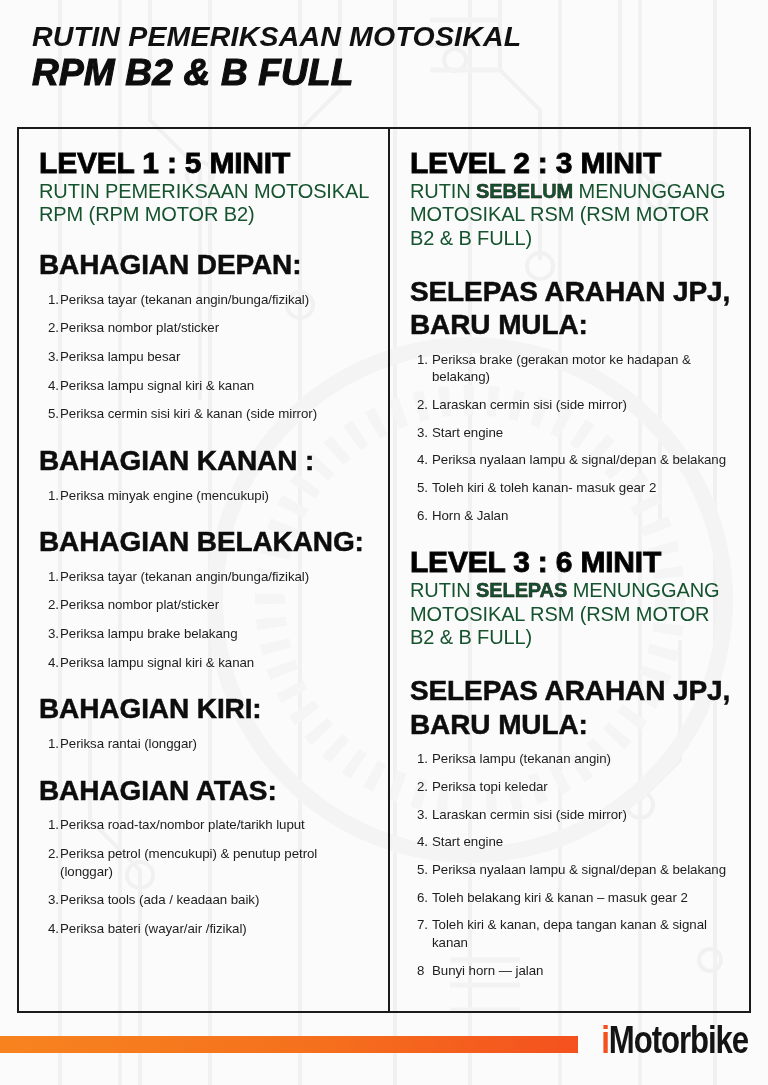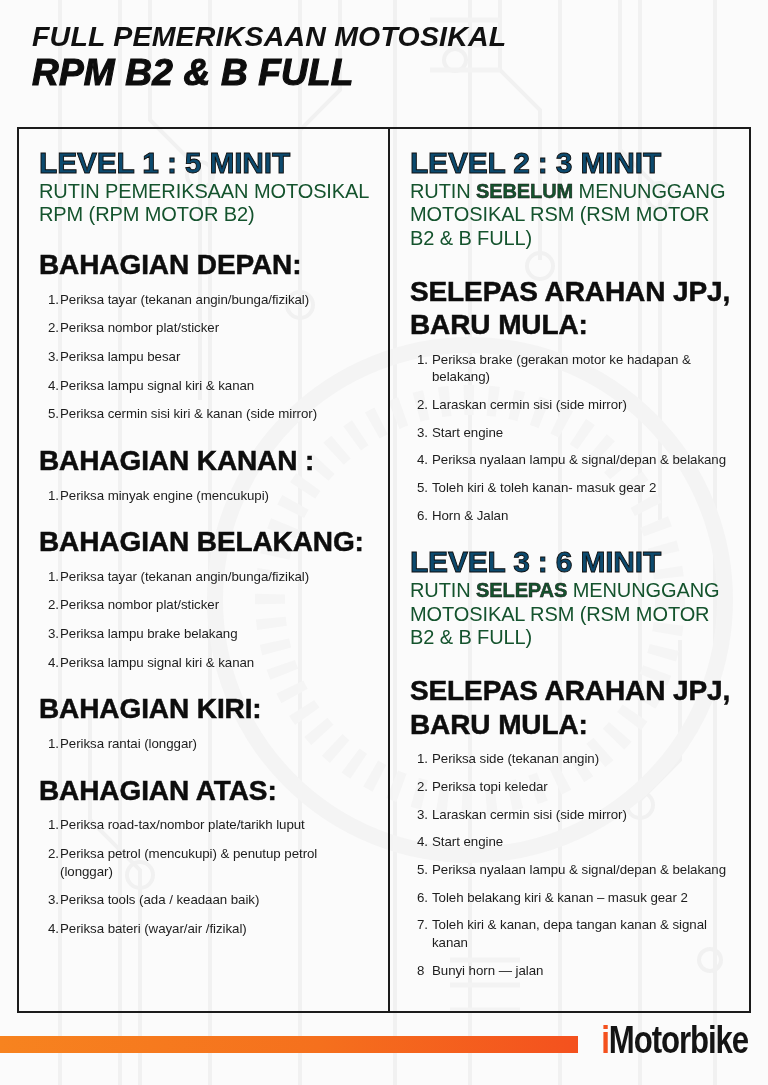--- a/index.html
+++ b/index.html
@@ -78,21 +78,21 @@
   .col-right {
     width: 361px;
   }
 
   
   .level-heading {
     font-size: 30px;
     font-weight: bold;
     letter-spacing: -0.2px;
     line-height: 1.06;
-    color: #0c4a6e;
+    color: #000000;
     -webkit-text-stroke: 0.9px #0d0d0d;
     margin: 0 0 1px 0;
     white-space: nowrap;
   }
   .level-sub {
     font-size: 20px;
     font-weight: 500;
     line-height: 1.18;
     color: #14532d;
     margin: 0 0 0 0;
@@ -208,21 +208,21 @@
     <g stroke="#f3f3f3" stroke-width="5" fill="none">
       <path d="M430 20 H500 M430 45 H500 M430 70 H500"></path>
       <path d="M450 960 H520 M450 985 H520 M450 1010 H520"></path>
     </g>
     <circle class="wm-ring" cx="470" cy="600" r="255" fill="none" stroke="#f4f4f4" stroke-width="16"></circle>
     <circle cx="470" cy="600" r="200" fill="none" stroke="#f5f5f5" stroke-width="30" stroke-dasharray="10 14"></circle>
   </svg>
 </div>
 
 <div class="header">
-  <div class="title-line1">FULL PEMERIKSAAN MOTOSIKAL</div>
+  <div class="title-line1">RUTIN PEMERIKSAAN MOTOSIKAL</div>
   <div class="title-line2">RPM B2 &amp; B FULL</div>
 </div>
 
 <div class="panel">
 
   <div class="col col-left">
     <div class="level-heading">LEVEL 1 : 5 MINIT</div>
     <div class="level-sub">RUTIN PEMERIKSAAN MOTOSIKAL RPM (RPM MOTOR B2)</div>
 
     <div>
@@ -344,21 +344,21 @@
     </div>
 
     <div class="level3-block">
       <div class="level-heading">LEVEL 3 : 6 MINIT</div>
       <div class="level-sub"><span>RUTIN </span><b>SELEPAS</b><span> MENUNGGANG MOTOSIKAL RSM (RSM MOTOR B2 &amp; B FULL)</span></div>
 
       <div class="section-heading wide">SELEPAS ARAHAN JPJ, BARU MULA:</div>
       <ol class="checklist">
         <li>
             <span class="num">1.</span>
-            <span class="txt">Periksa side (tekanan angin)</span>
+            <span class="txt">Periksa lampu (tekanan angin)</span>
           </li>
         <li>
             <span class="num">2.</span>
             <span class="txt">Periksa topi keledar</span>
           </li>
         <li>
             <span class="num">3.</span>
             <span class="txt">Laraskan cermin sisi (side mirror)</span>
           </li>
         <li>

